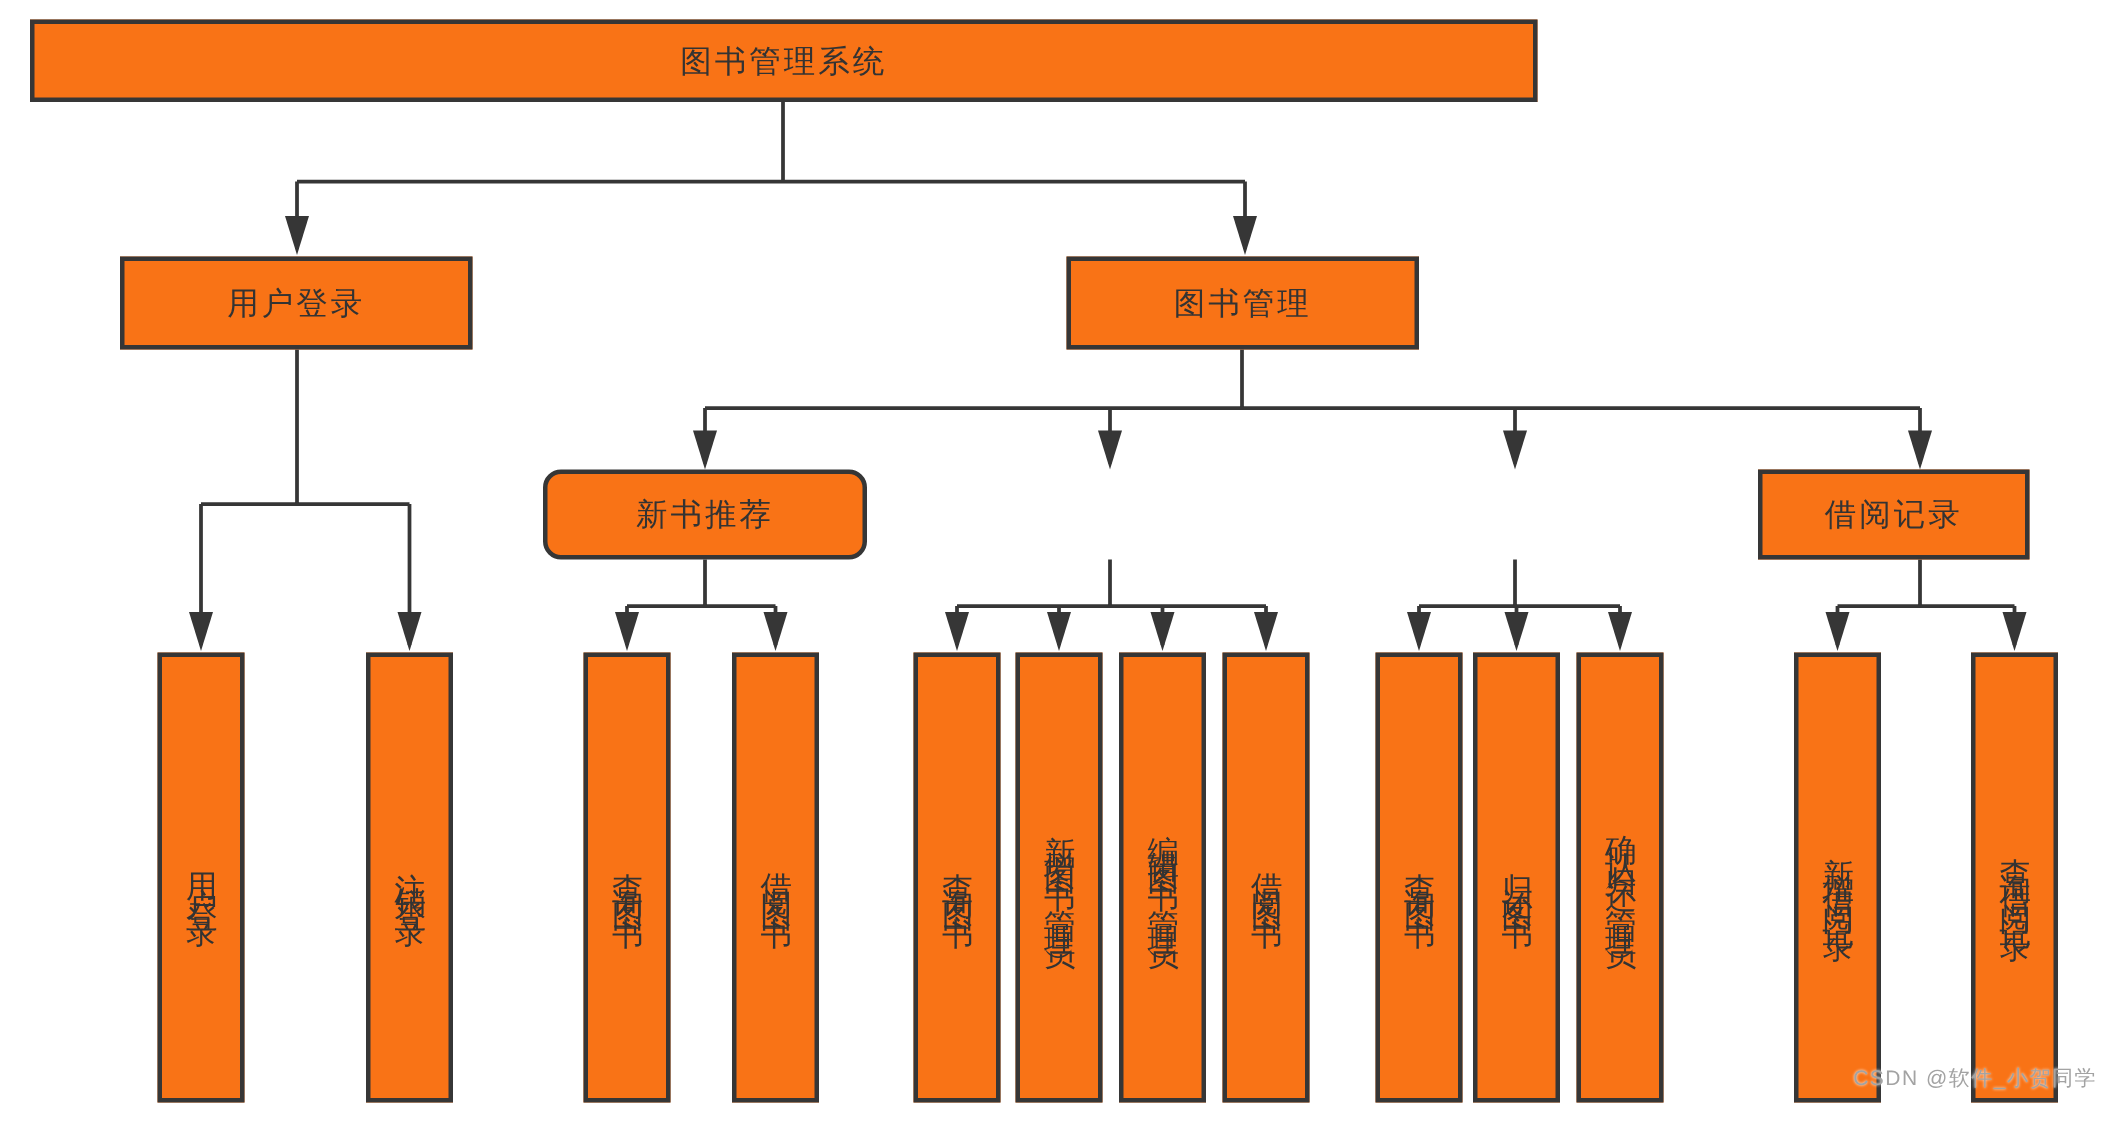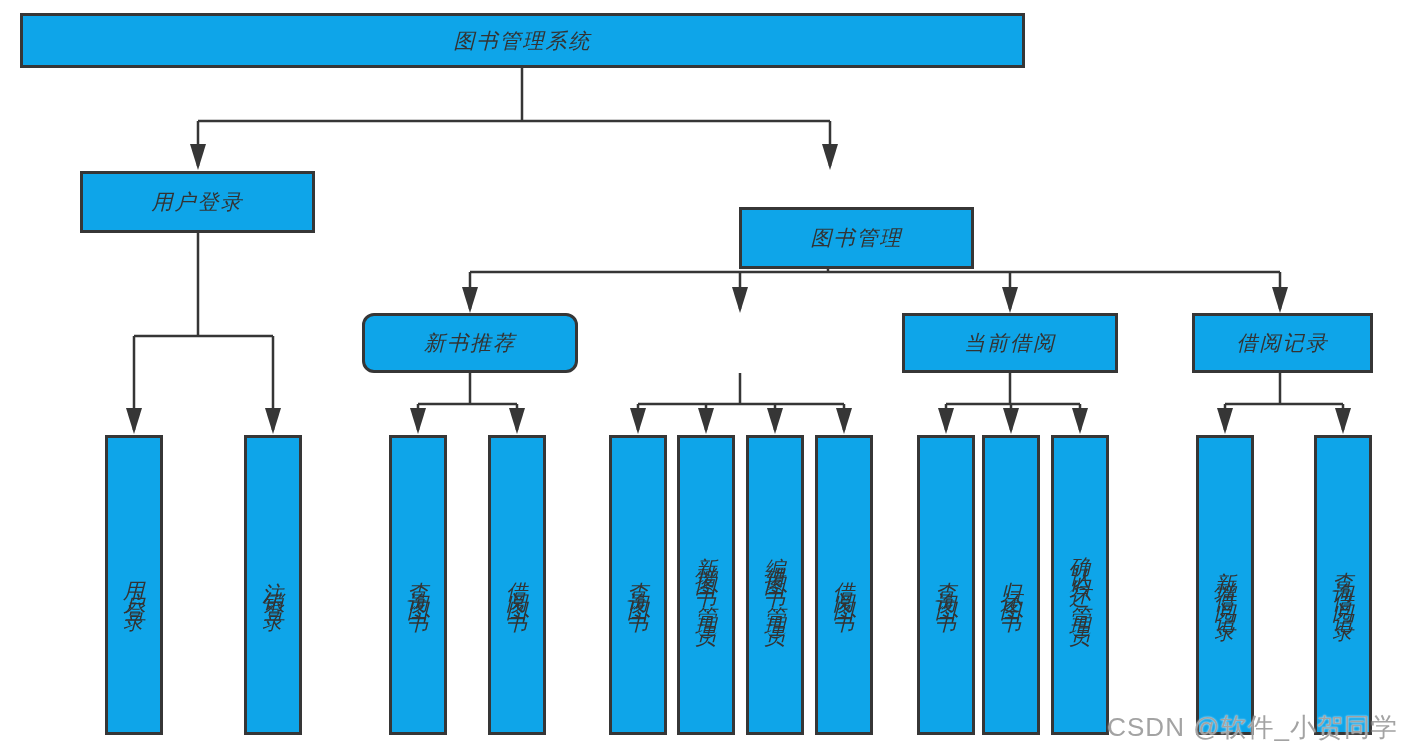--- a/index.html
+++ b/index.html
@@ -2,47 +2,47 @@
 <html><head>
 <meta charset="utf-8">
 <style>
   html,body{margin:0;padding:0;background:#fff;}
   .canvas{
     position:relative;width:1405px;height:747px;background:#ffffff;
     font-family:"Liberation Sans","DejaVu Sans",sans-serif;color:#333333;overflow:hidden;
   }
   svg.connectors{position:absolute;left:0;top:0;width:1405px;height:747px;}
   .box{
-    position:absolute;background:#0ea5e9;border:3px solid #363636;box-sizing:border-box;
+    position:absolute;background:#f97316;border:3px solid #363636;box-sizing:border-box;
     display:flex;align-items:center;justify-content:center;
-    font-size:21px;letter-spacing:2px;color:#333333;z-index:2;font-style:italic;
+    font-size:21px;letter-spacing:2px;color:#333333;z-index:2;
   }
   .vbox{
     writing-mode:vertical-rl;text-orientation:mixed;
     font-size:21px;letter-spacing:10px;line-height:1;
   }
   
   .b-root{left:20px;top:13px;width:1005px;height:55px;}
   .b-userlogin{left:80px;top:171px;width:235px;height:62px;}
-  .b-bookmgmt{left:739px;top:171px;width:235px;height:62px;margin-top:36px;}
+  .b-bookmgmt{left:711px;top:171px;width:235px;height:62px;}
   .b-newrec{left:362px;top:313px;width:216px;height:60px;border-radius:12px;}
   .b-bookborrow{left:632px;top:313px;width:216px;height:60px;}
   .b-current{left:902px;top:313px;width:216px;height:60px;}
-  .b-records{left:1172px;top:313px;width:181px;height:60px;margin-left:20px;}
+  .b-records{left:1172px;top:313px;width:181px;height:60px;}
   .leaf{top:435px;width:58px;height:300px;}
   .b-l-login{left:105px;}   .b-l-logout{left:244px;}
   .b-l-recq{left:389px;}    .b-l-recb{left:488px;}
   .b-l-bbq{left:609px;}     .b-l-bbadd{left:677px;}
   .b-l-bbedit{left:746px;}  .b-l-bbb{left:815px;}
   .b-l-cbq{left:917px;}     .b-l-cbret{left:982px;}
   .b-l-cbconf{left:1051px;}
   .b-l-bradd{left:1196px;}  .b-l-brq{left:1314px;}
   .watermark{
     position:absolute;right:7px;top:710px;z-index:3;
-    font-size:26px;letter-spacing:1px;color:#a3a3a3;
+    font-size:14px;letter-spacing:1px;color:#a3a3a3;
     text-shadow:0 0 2px #ffffff;
   }
 </style>
 </head>
 <body>
 
 <div class="canvas">
 
   <svg class="connectors" viewBox="0 0 1405 747" xmlns="http://www.w3.org/2000/svg">
     <defs>
@@ -86,21 +86,20 @@
       <use href="#arrowhead" transform="translate(1343,434)"></use>
     </g>
   </svg>
 
   <div class="box b-root">图书管理系统</div>
 
   <div class="box b-userlogin">用户登录</div>
   <div class="box b-bookmgmt">图书管理</div>
 
   <div class="box b-newrec">新书推荐</div>
-  <div class="box b-current">当前借阅</div>
   <div class="box b-records">借阅记录</div>
 
   <div class="box vbox leaf b-l-login">用户登录</div>
   <div class="box vbox leaf b-l-logout">注销登录</div>
 
   <div class="box vbox leaf b-l-recq">查询图书</div>
   <div class="box vbox leaf b-l-recb">借阅图书</div>
 
   <div class="box vbox leaf b-l-bbq">查询图书</div>
   <div class="box vbox leaf b-l-bbadd">新增图书（管理员）</div>

